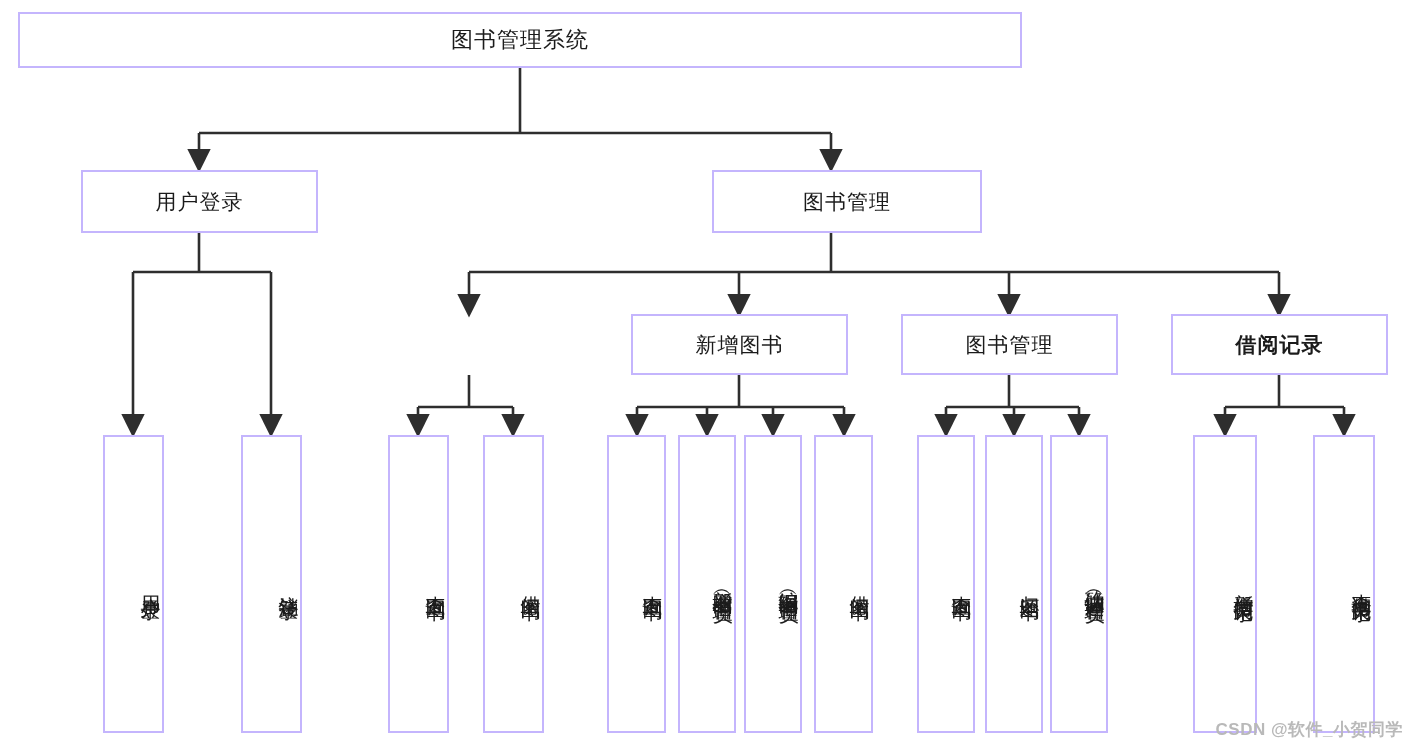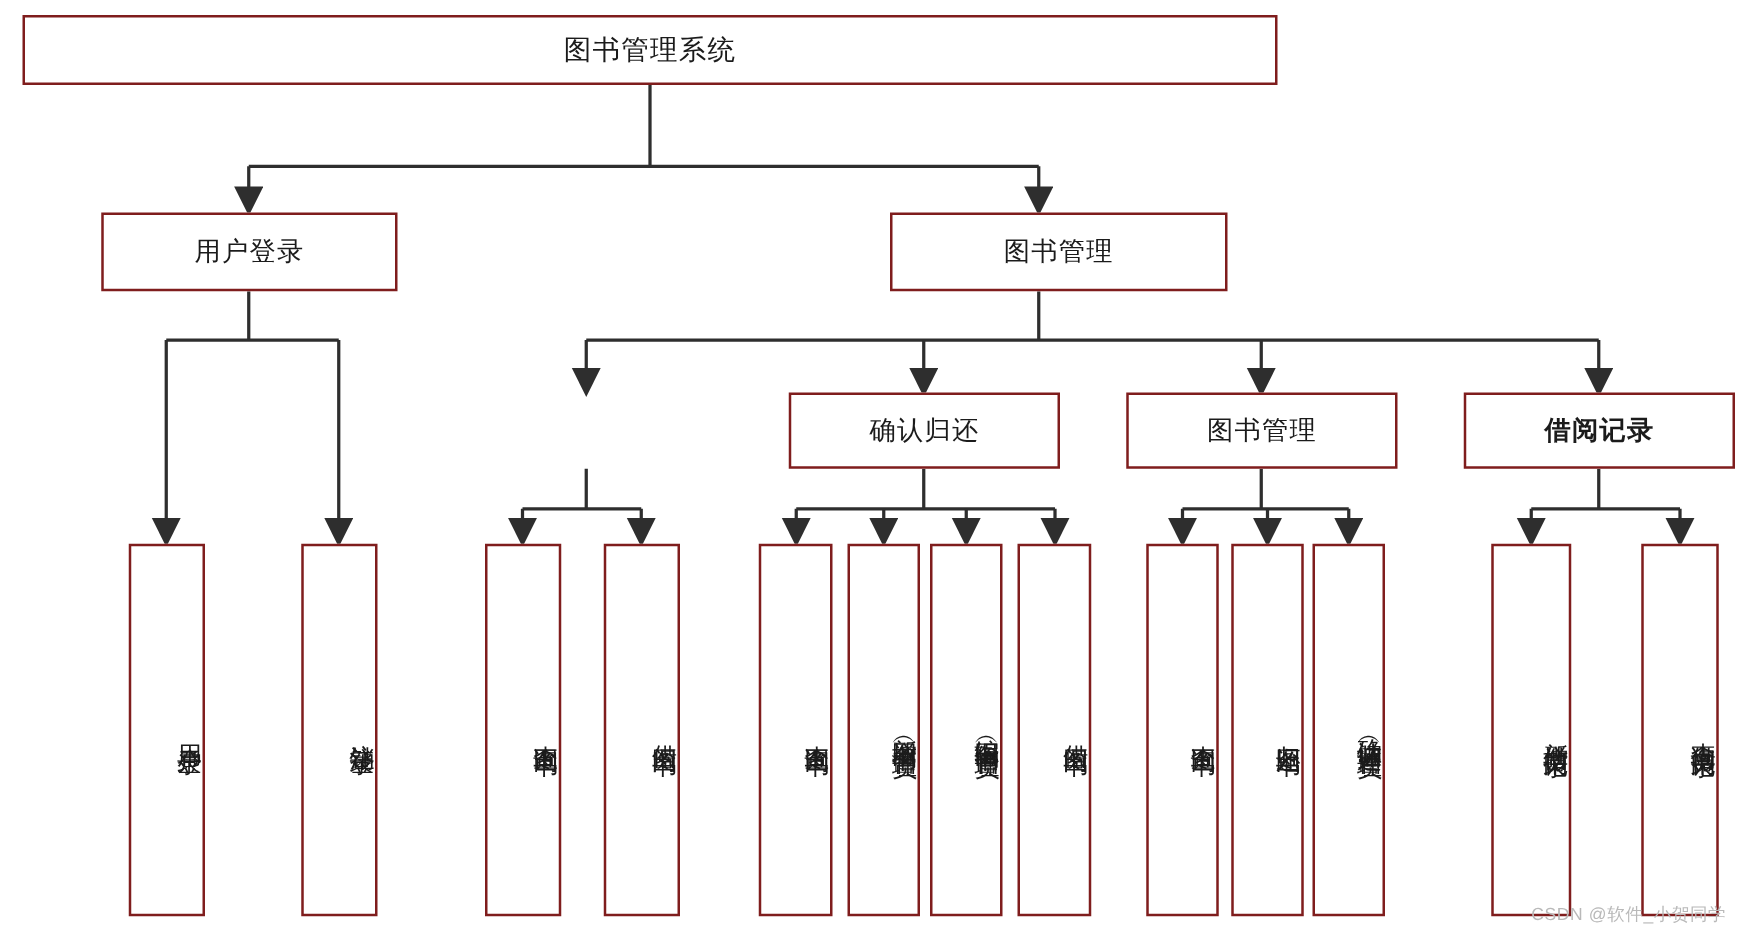--- a/index.html
+++ b/index.html
@@ -21,21 +21,21 @@
     position: absolute;
     left: 0;
     top: 0;
     width: 1405px;
     height: 747px;
     pointer-events: none;
   }
   .node {
     position: absolute;
     box-sizing: border-box;
-    border: 2px solid #7f1d1d;
+    border: 2px solid #c4b5fd;
     background: #ffffff;
     display: flex;
     align-items: center;
     justify-content: center;
     color: #1b1b1b;
     text-align: center;
   }
   .node.horiz {
     font-size: 21px;
     line-height: 1.1;
@@ -53,26 +53,27 @@
     padding: 6px 0;
     align-items: flex-start;
     justify-content: center;
   }
   .node.vert .vtext {
     display: block;
     margin-top: 0;
   }
   .watermark {
     position: absolute;
-    right: 24px;
+    right: 2px;
     bottom: 6px;
-    font-size: 14px;
+    font-size: 17px;
     color: #b9b9b9;
     letter-spacing: 0.5px;
     white-space: nowrap;
+    font-weight: bold;
   }
 </style>
 </head>
 <body>
 
 <div id="canvas">
 
   <svg id="wires" viewBox="0 0 1405 747">
     <defs>
       <marker id="arrow" markerWidth="11" markerHeight="11" refX="1.5" refY="4.5" orient="auto" markerUnits="strokeWidth">
@@ -128,21 +129,21 @@
   </div>
 
   <div class="node horiz" style="left:81px; top:170px; width:237px; height:63px;">
     <span>用户登录</span>
   </div>
   <div class="node horiz" style="left:712px; top:170px; width:270px; height:63px;">
     <span>图书管理</span>
   </div>
 
   <div class="node horiz" style="left:631px; top:314px; width:217px; height:61px;">
-    <span>确认归还</span>
+    <span>新增图书</span>
   </div>
   <div class="node horiz" style="left:901px; top:314px; width:217px; height:61px;">
     <span>图书管理</span>
   </div>
   <div class="node horiz" style="left:1171px; top:314px; width:217px; height:61px;font-weight:bold;">
     <span>借阅记录</span>
   </div>
 
   <div class="node vert" style="left:103px; top:435px; width:61px; height:298px;">
     <span class="vtext">用户登录</span>

